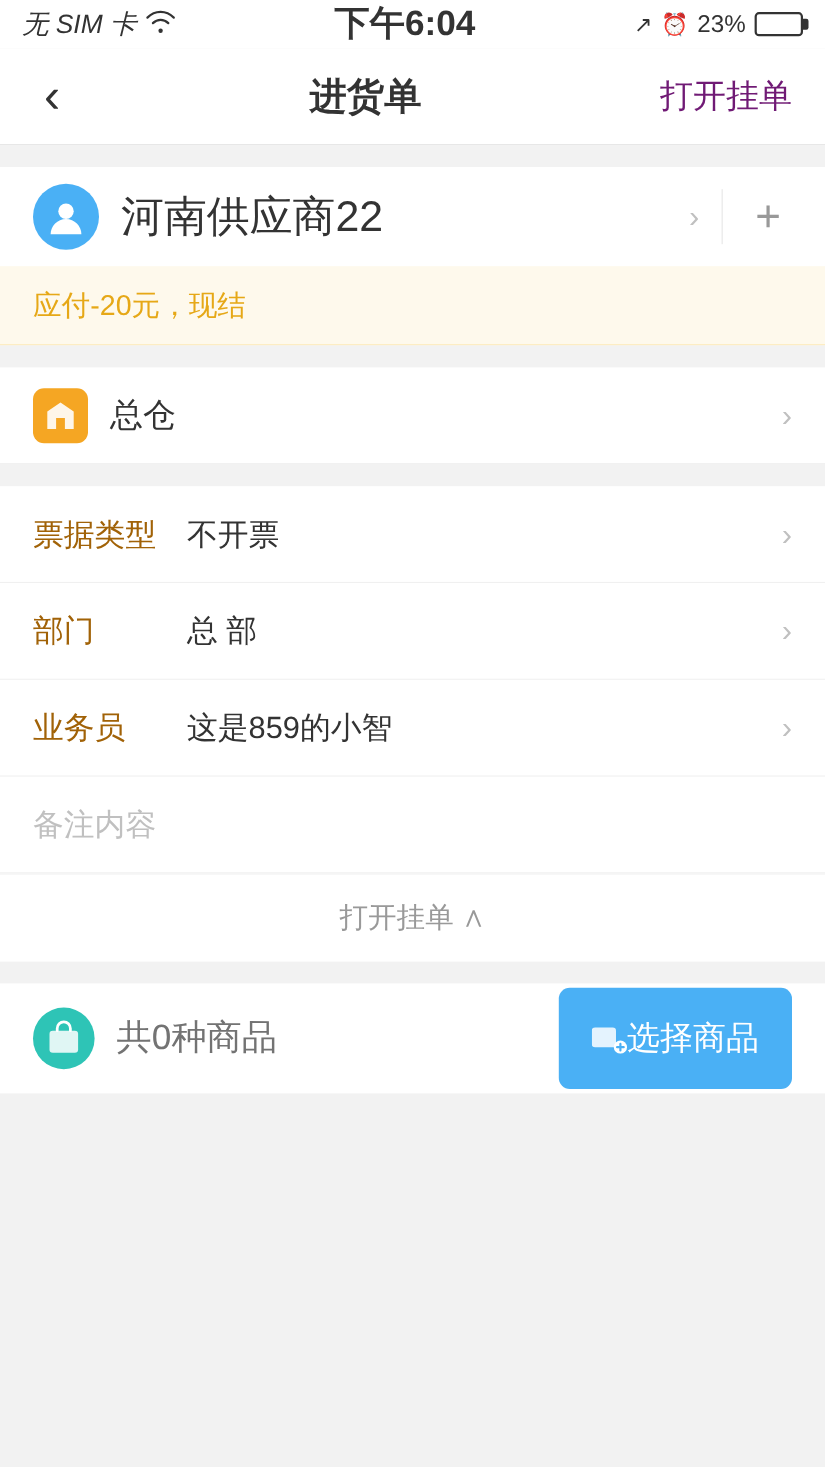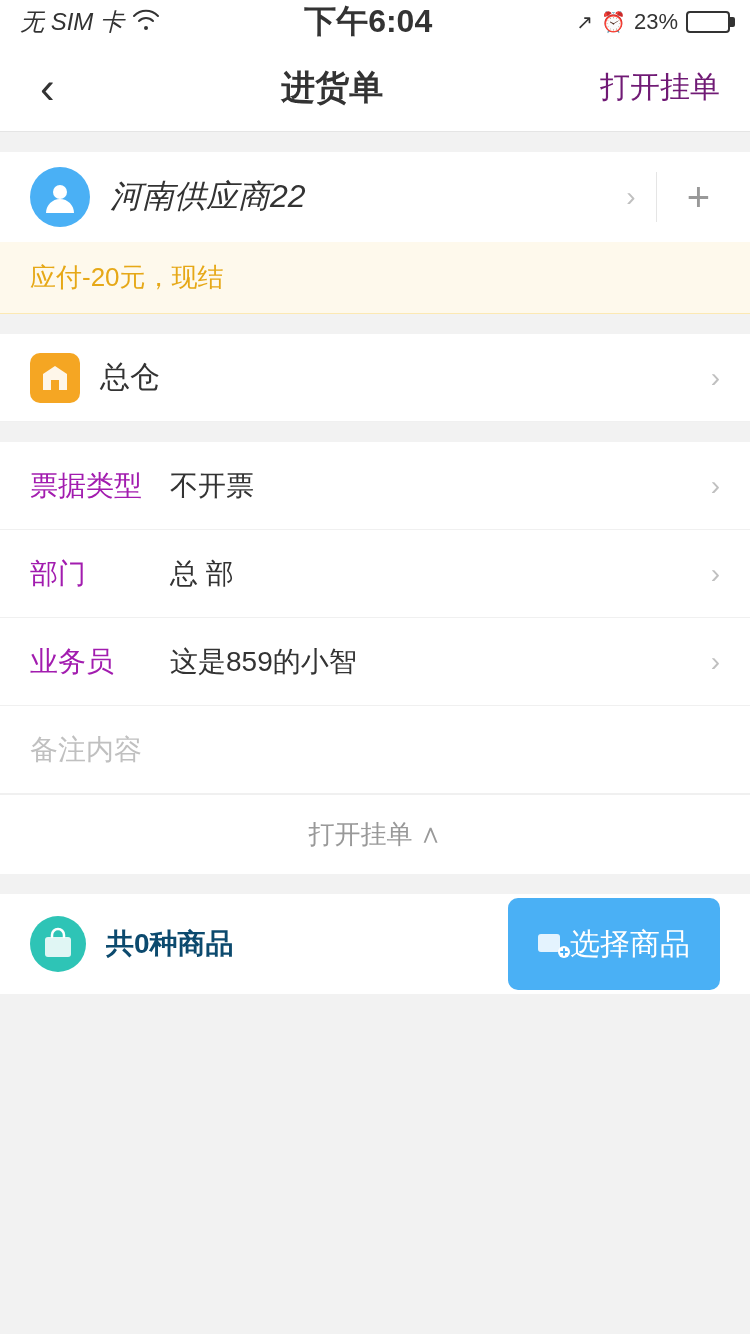--- a/index.html
+++ b/index.html
@@ -92,23 +92,22 @@
       width: 60px; height: 60px;
       border-radius: 50%;
       background: #4ab0f5;
       display: flex; align-items: center; justify-content: center;
       margin-right: 20px;
       flex-shrink: 0;
     }
     .supplier-avatar svg { width: 36px; height: 36px; }
     .supplier-name {
       flex: 1;
-      font-size: 32px;
-      color: #333;
-      font-style: italic;
+      font-size: 39px;
+      color: #333;
     }
     .supplier-divider {
       width: 1px; height: 50px; background: #e5e5e5; margin: 0 20px;
     }
     .supplier-add {
       font-size: 40px;
       color: #999;
       padding: 10px;
       cursor: pointer;
     }
@@ -136,21 +135,21 @@
       padding: 0 30px;
       height: 88px;
       border-bottom: 1px solid #f0f0f0;
       cursor: pointer;
     }
     .form-row:last-child {
       border-bottom: none;
     }
     .form-label {
       font-size: 28px;
-      color: #a21caf;
+      color: #a16207;
       width: 140px;
       flex-shrink: 0;
     }
     .form-value {
       flex: 1;
       font-size: 28px;
       color: #333;
     }
     .form-value.placeholder {
       color: #c0c0c0;
@@ -205,23 +204,22 @@
     }
     .product-count-icon {
       width: 56px; height: 56px;
       border-radius: 50%;
       background: #2ec4b6;
       display: flex; align-items: center; justify-content: center;
       flex-shrink: 0;
     }
     .product-count-text {
       flex: 1;
-      font-size: 28px;
-      color: #0c4a6e;
-      font-weight: bold;
+      font-size: 32px;
+      color: #737373;
     }
     .select-product-btn {
       background: #4ab0f5;
       color: #fff;
       font-size: 30px;
       padding: 0 30px;
       height: 92px;
       border-radius: 10px;
       display: flex;
       align-items: center;

